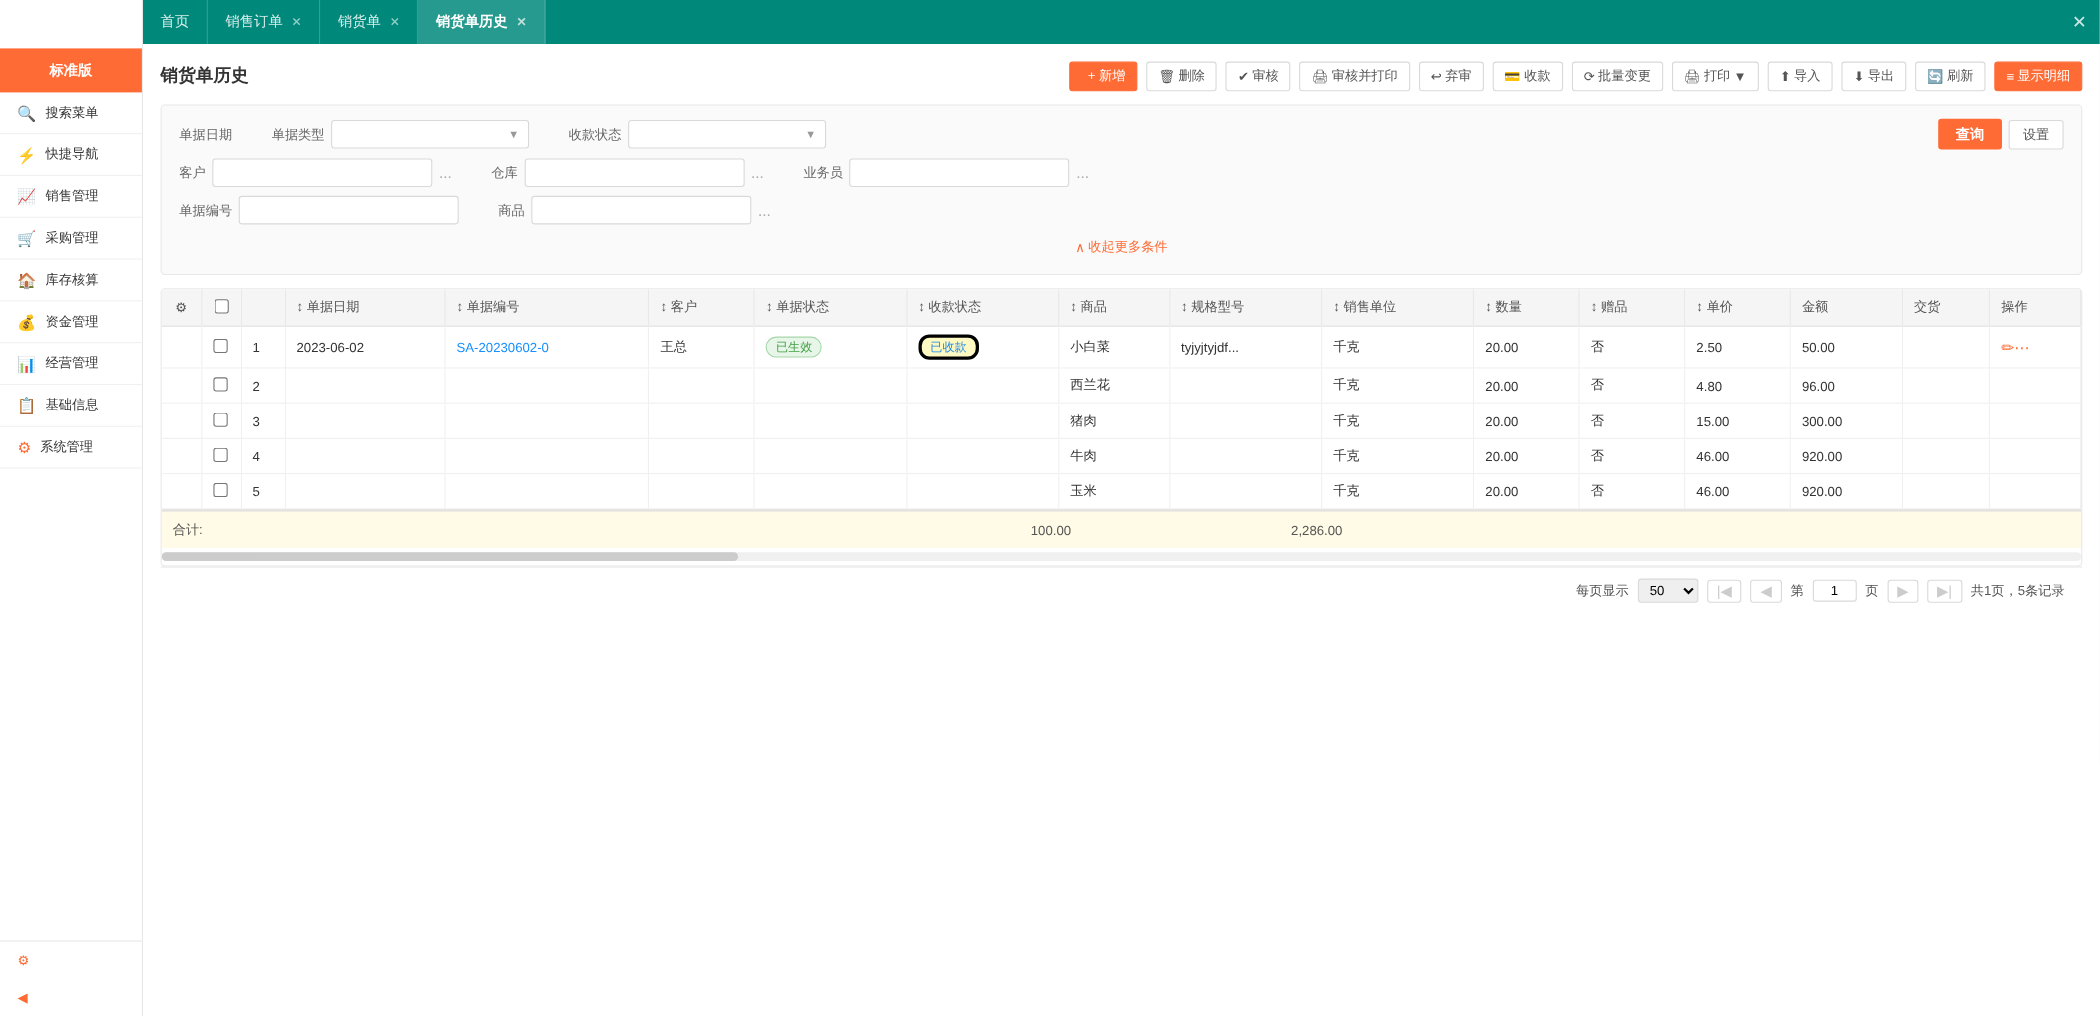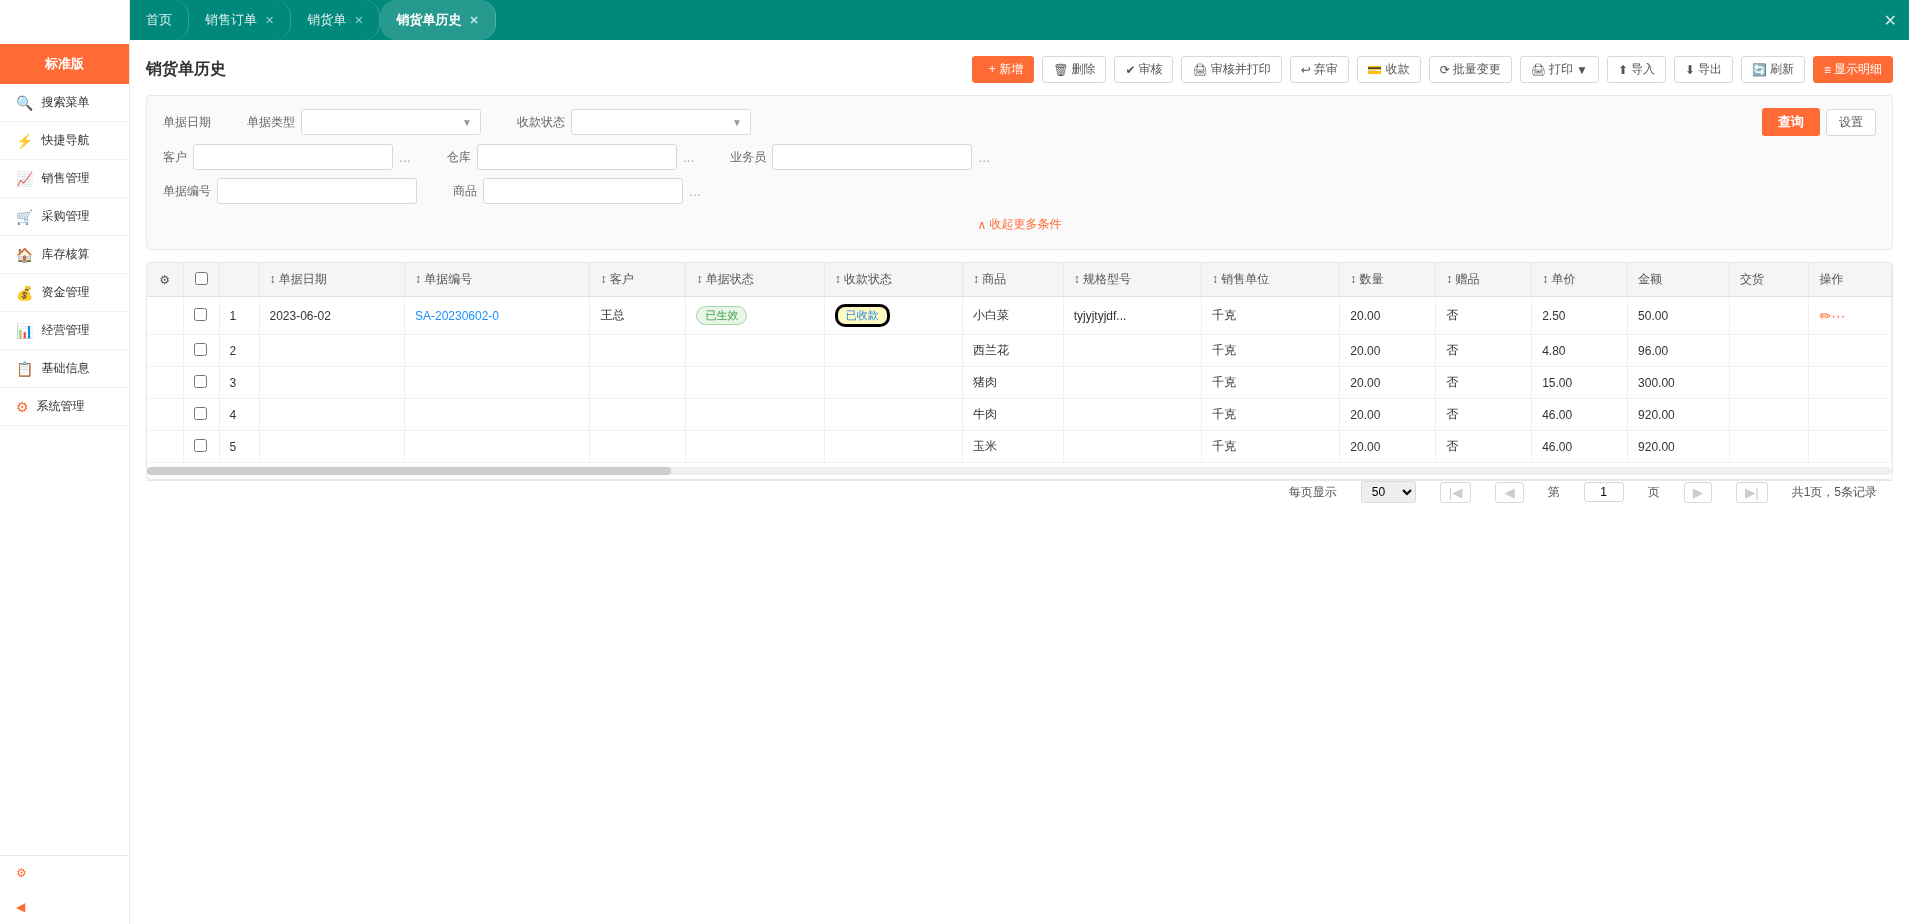--- a/index.html
+++ b/index.html
@@ -235,22 +235,22 @@
       align-items: center;
       font-size: 12px;
       color: #555;
     }
 
     
     .pagination {
       display: flex;
       align-items: center;
       justify-content: flex-end;
-      padding: 0 16px;
-      gap: 24px;
+      padding: 10px 16px;
+      gap: 8px;
       font-size: 12px;
       color: #555;
       border-top: 1px solid #e8e8e8;
     }
     .pagination-btn {
       border: 1px solid #d9d9d9;
       border-radius: 3px;
       padding: 2px 8px;
       cursor: pointer;
       background: #fff;
@@ -330,21 +330,20 @@
     .nav-tab {
       height: 40px;
       display: flex;
       align-items: center;
       padding: 0 16px;
       cursor: pointer;
       color: rgba(255,255,255,0.85);
       font-size: 13px;
       border-right: 1px solid rgba(255,255,255,0.2);
       position: relative;
-      border-radius: 16px;
     }
     .nav-tab.active {
       background: rgba(255,255,255,0.15);
       color: #fff;
       font-weight: bold;
     }
     .nav-tab .close-x {
       margin-left: 8px;
       font-size: 11px;
       opacity: 0.7;
@@ -679,20 +678,25 @@
               <td>20.00</td>
               <td>否</td>
               <td>46.00</td>
               <td>920.00</td>
               <td></td>
               <td></td>
             </tr>
           </tbody>
       </table>
 
+      <div class="table-footer">
+        <span style="width:580px;">合计:</span>
+        <span style="margin-left:200px;">100.00</span>
+        <span style="margin-left:200px;">2,286.00</span>
+      </div>
 
       <div class="scrollbar-h">
         <div class="scrollbar-thumb"></div>
       </div>
     </div>
 
     <div class="pagination">
       <span>每页显示</span>
       <select class="page-size-select">
         <option>50</option>

